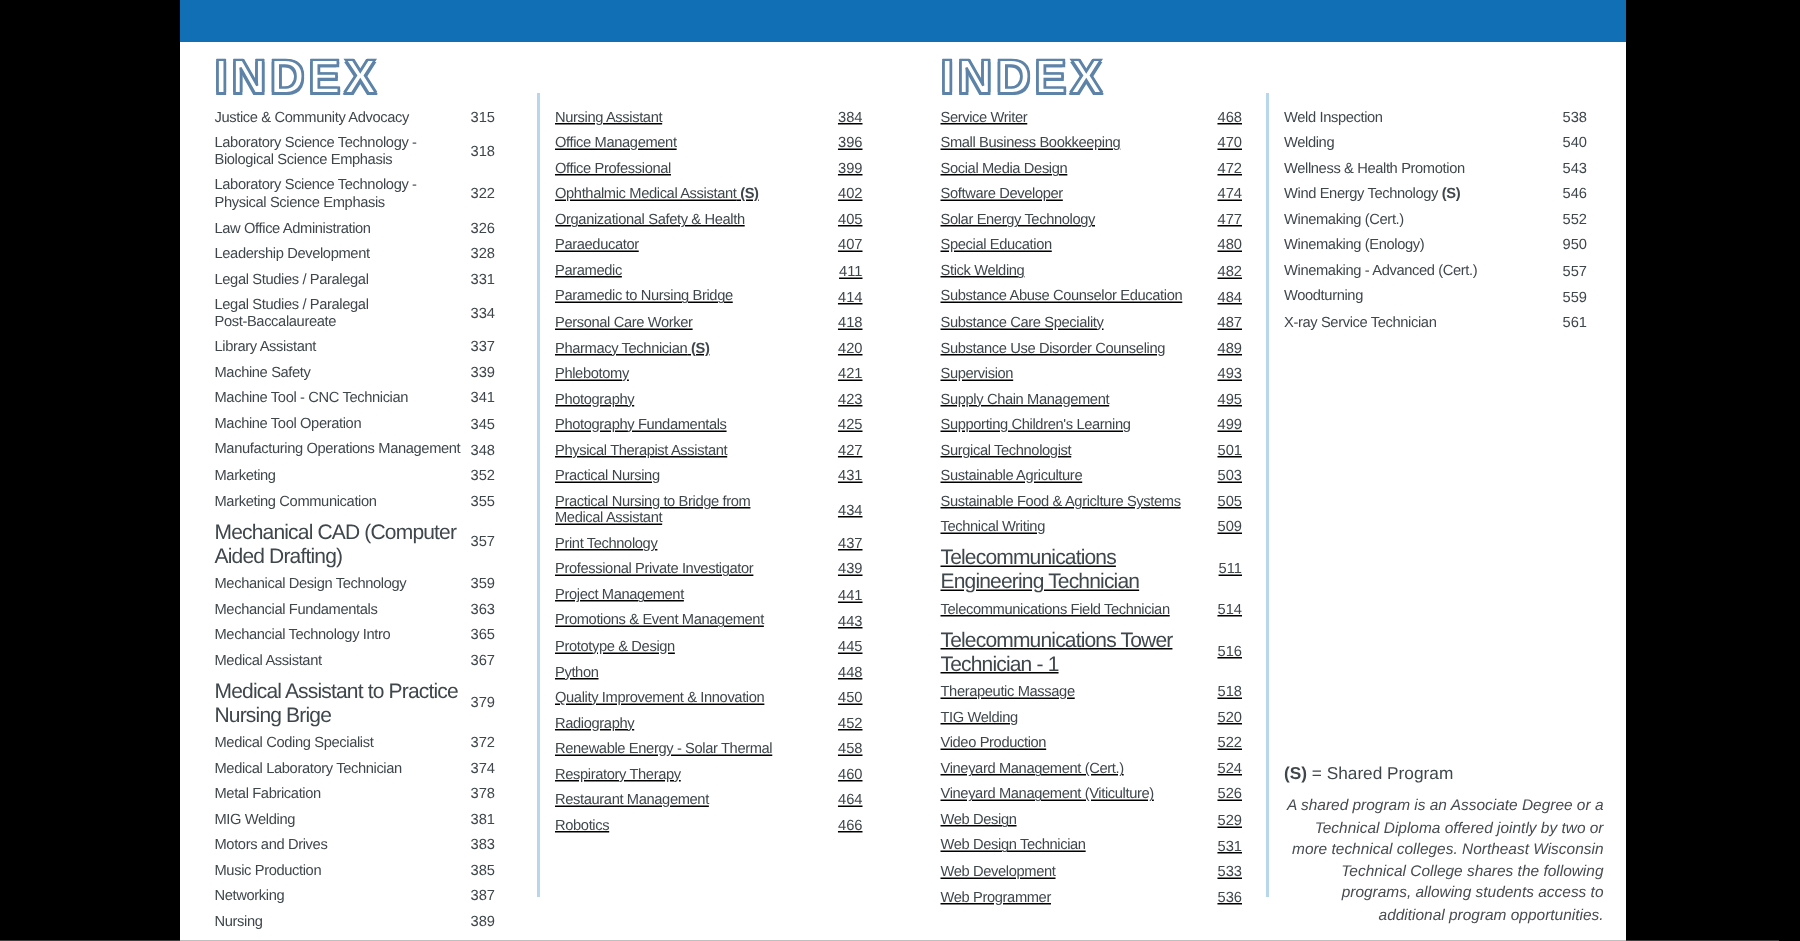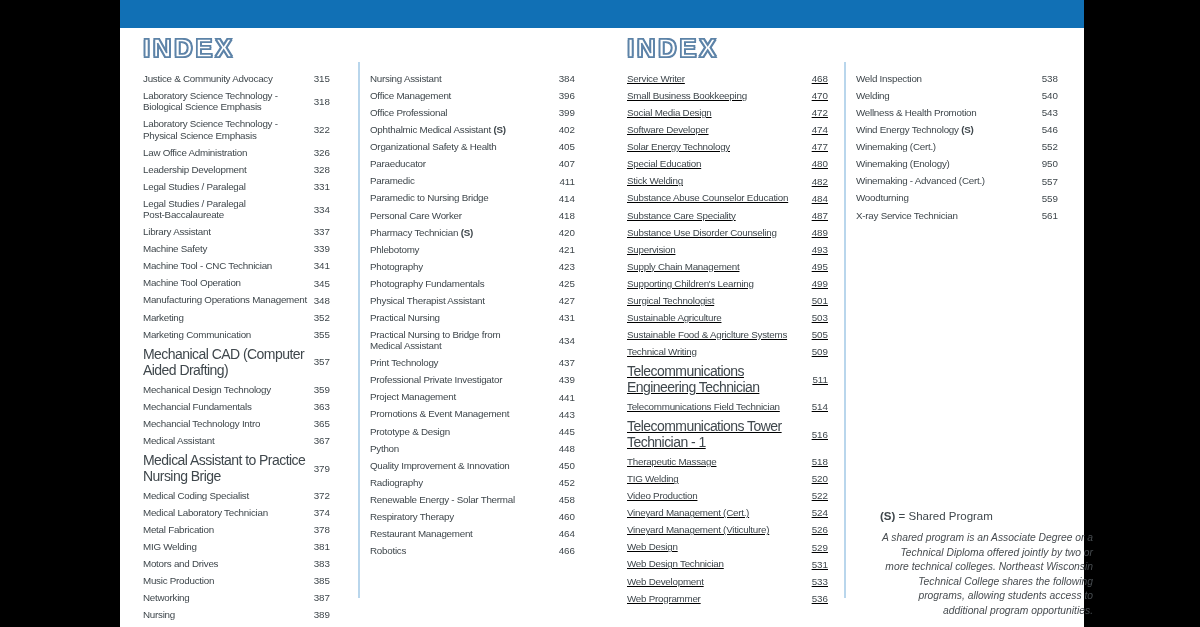--- a/index.html
+++ b/index.html
@@ -5,44 +5,44 @@
   html,body{margin:0;padding:0;}
   body{width:1200px;height:627px;overflow:hidden;background:#000;font-family:"Liberation Sans",sans-serif;}
   .stage{position:relative;width:1200px;height:627px;display:flex;}
   .sidebar{background:var(--margin,#000);height:627px;flex:0 0 auto;}
   .sidebar.left{width:120px;}
   .sidebar.right{width:116px;}
   .content{position:relative;width:964px;height:627px;background:var(--page-bg,#ffffff);flex:0 0 auto;}
   .topbar{position:absolute;left:0;top:0;width:964px;height:28px;background:var(--top-bar,#1170b5);}
   .index-heading{
     position:absolute;top:33px;margin:0;
-    font-size:26px;font-weight:800;letter-spacing:2.5px;
+    font-size:32px;font-weight:800;letter-spacing:2.5px;
     color:#ffffff;
     -webkit-text-stroke:1.5px var(--heading-outline,#5d83a8);
     text-shadow:-1px -1px 0 var(--heading-outline,#5d83a8),1px -1px 0 var(--heading-outline,#5d83a8),-1px 1px 0 var(--heading-outline,#5d83a8),1px 1px 0 var(--heading-outline,#5d83a8);
   }
   .h-left{left:23px;}
   .h-right{left:507px;}
   .col{position:absolute;top:73px;}
   .col0{left:23px;width:187px;}
-  .col1{left:250px;width:205px;}
+  .col1{left:250px;width:205px;text-decoration:underline;}
   .col2{left:507px;width:201px;text-decoration:underline;}
   .col3{left:736px;width:202px;}
   .divider{position:absolute;top:62px;width:2px;height:536px;background:var(--divider,#b9d6ec);}
   .d1{left:238px;}
   .d2{left:724px;}
   .entry{display:flex;justify-content:space-between;align-items:center;margin-bottom:5.8px;}
   .entry .label{
     font-size:9.8px;letter-spacing:-0.25px;line-height:1.15;
     color:var(--text,#3f474c);white-space:pre-line;
   }
   .entry .label.tight{font-size:14px;letter-spacing:-0.55px;}
   .entry .label b{font-weight:700;}
   .entry .pagenum{font-size:9.8px;color:var(--text,#3f474c);flex:0 0 auto;padding-left:5px;}
-  .note{position:absolute;left:736px;top:510px;width:213px;margin-left:24px;}
+  .note{position:absolute;left:736px;top:510px;width:213px;}
   .note-title{font-size:11.5px;color:var(--text,#3f474c);}
   .note-title b{font-weight:700;}
   .note-desc{margin-top:9px;font-style:italic;font-size:10.3px;line-height:1.42;color:#474c50;text-align:right;}
 </style>
 </head>
 <body>
 
 <div class="stage">
   <div class="sidebar left"></div>
   <div class="content">

